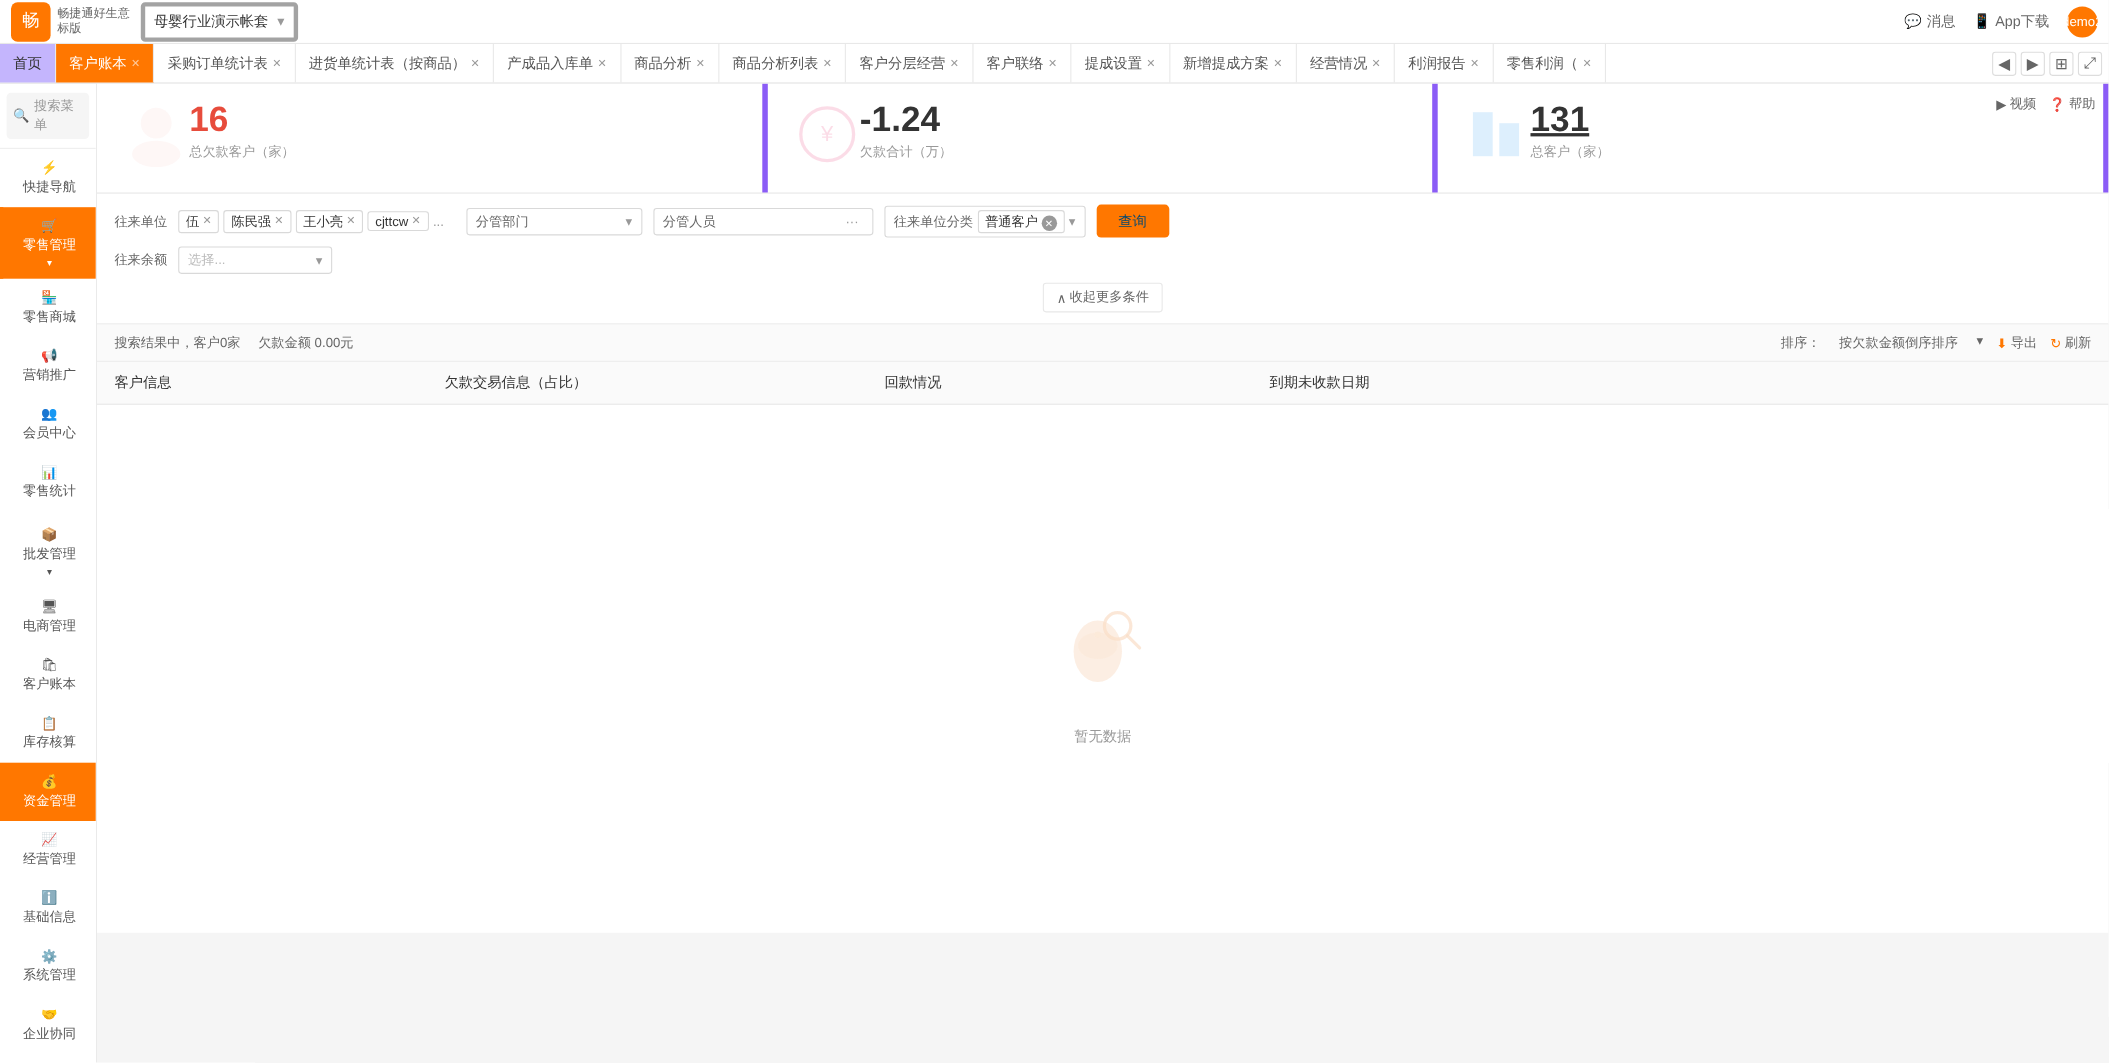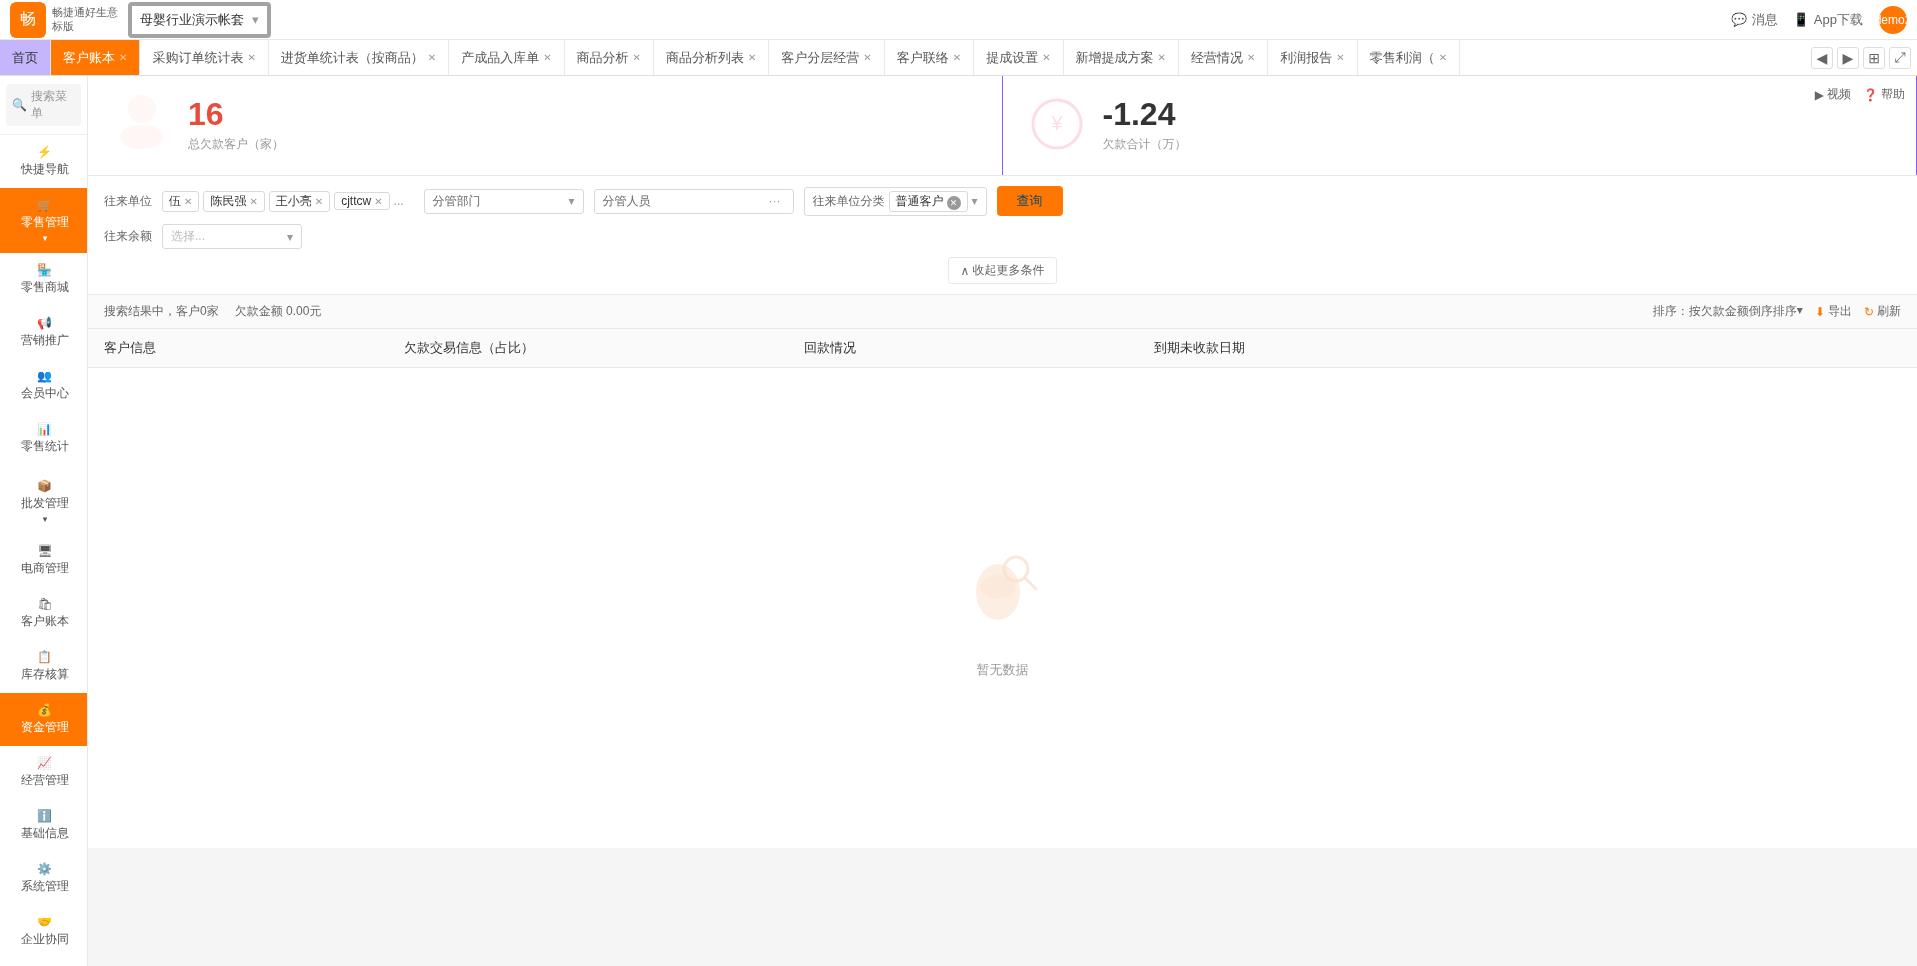--- a/index.html
+++ b/index.html
@@ -34,21 +34,21 @@
     .sidebar-nav-item { display: flex; align-items: center; justify-content: center; padding: 10px 4px; font-size: 12px; color: #555; cursor: pointer; border-left: 3px solid transparent; text-align: center; flex-direction: column; gap: 2px; }
     .sidebar-nav-item.active { background: #ff7700; color: #fff; border-left-color: #ff7700; }
     .sidebar-nav-item .arrow { font-size: 9px; }
     .sidebar-divider { height: 1px; background: #eee; margin: 2px 0; }
 
     
     .content-area { flex: 1; display: flex; flex-direction: column; overflow: hidden; }
 
     
     .stats-bar { display: flex; background: #fff; height: 100px; border-bottom: 1px solid #e8e8e8; position: relative; }
-    .stat-item { flex: 1; display: flex; align-items: center; padding: 16px 24px; gap: 16px; border-right: 1px solid #8b5cf6; }
+    .stat-item { flex: 1; display: flex; align-items: flex-start; padding: 16px 24px; border-right: 5px solid #8b5cf6; }
     .stat-content { display: flex; flex-direction: column; }
     .stat-value { font-size: 32px; font-weight: bold; line-height: 1; }
     .stat-value.red { color: #e74c3c; }
     .stat-value.neg { color: #333; font-weight: 900; }
     .stat-value.dark { color: #333; text-decoration: underline; }
     .stat-label { font-size: 12px; color: #999; margin-top: 6px; }
     .stats-bar-right { position: absolute; right: 12px; top: 10px; display: flex; gap: 12px; }
     .stats-bar-link { display: flex; align-items: center; gap: 3px; font-size: 12px; color: #666; cursor: pointer; }
 
     
@@ -64,21 +64,21 @@
     .filter-select .arrow { margin-left: auto; color: #999; }
     .filter-dots { color: #999; cursor: pointer; padding: 0 4px; }
     .filter-tag-selected { display: flex; align-items: flex-end; gap: 3px; background: #fff; border: 1px solid #d9d9d9; border-radius: 3px; padding: 1px 6px; font-size: 12px; }
     .filter-tag-x-btn { display: flex; align-items: center; justify-content: center; width: 14px; height: 14px; background: #999; border-radius: 50%; color: #fff; font-size: 9px; cursor: pointer; }
     .collapse-btn { display: flex; align-items: center; gap: 3px; font-size: 12px; color: #666; cursor: pointer; padding: 4px 12px; border: 1px solid #e8e8e8; border-radius: 3px; }
     .query-btn { background: #ff7700; color: #0c4a6e; border: none; border-radius: 4px; padding: 6px 20px; font-size: 13px; cursor: pointer; }
 
     
     .result-bar { display: flex; align-items: center; background: #fafafa; padding: 8px 16px; border-bottom: 1px solid #e8e8e8; font-size: 12px; color: #666; }
     .result-bar-right { margin-left: auto; display: flex; align-items: center; gap: 12px; }
-    .sort-select { display: flex; align-items: flex-start; gap: 0; cursor: pointer; }
+    .sort-select { display: flex; align-items: flex-start; gap: 17px; cursor: pointer; }
     .action-btn { display: flex; align-items: center; gap: 3px; cursor: pointer; color: #666; }
     .action-btn .icon { color: #ff7700; }
 
     
     .data-table { width: 100%; background: #fff; }
     .table-header { display: grid; grid-template-columns: 300px 400px 350px 1fr; background: #fafafa; border-bottom: 1px solid #e8e8e8; padding: 10px 16px; font-size: 13px; font-weight: 500; color: #333; }
     .table-body { min-height: 400px; display: flex; align-items: center; justify-content: center; flex-direction: column; gap: 12px; }
     .empty-text { font-size: 13px; color: #999; }
   </style>
 </head>
@@ -277,20 +277,32 @@
               <circle cx="30" cy="30" r="24" fill="none" stroke="#e91e63" stroke-width="3"></circle>
               <text x="30" y="36" text-anchor="middle" font-size="20" fill="#e91e63">¥</text>
             </svg>
         </div>
         <div class="stat-content">
           <div class="stat-value neg">-1.24</div>
           <div class="stat-label">欠款合计（万）</div>
         </div>
       </div>
 
+      <div class="stat-item">
+        <div>
+          <svg width="60" height="60" viewBox="0 0 60 60" opacity="0.15">
+            <rect x="8" y="10" width="18" height="40" fill="#2196f3"></rect>
+            <rect x="32" y="20" width="18" height="30" fill="#2196f3"></rect>
+          </svg>
+        </div>
+        <div class="stat-content">
+          <div class="stat-value dark" style="text-decoration:underline;">131</div>
+          <div class="stat-label">总客户（家）</div>
+        </div>
+      </div>
       <div class="stats-bar-right">
         <div class="stats-bar-link">
           <span>▶</span>
           <span>视频</span>
         </div>
         <div class="stats-bar-link">
           <span>❓</span>
           <span>帮助</span>
         </div>
       </div>

